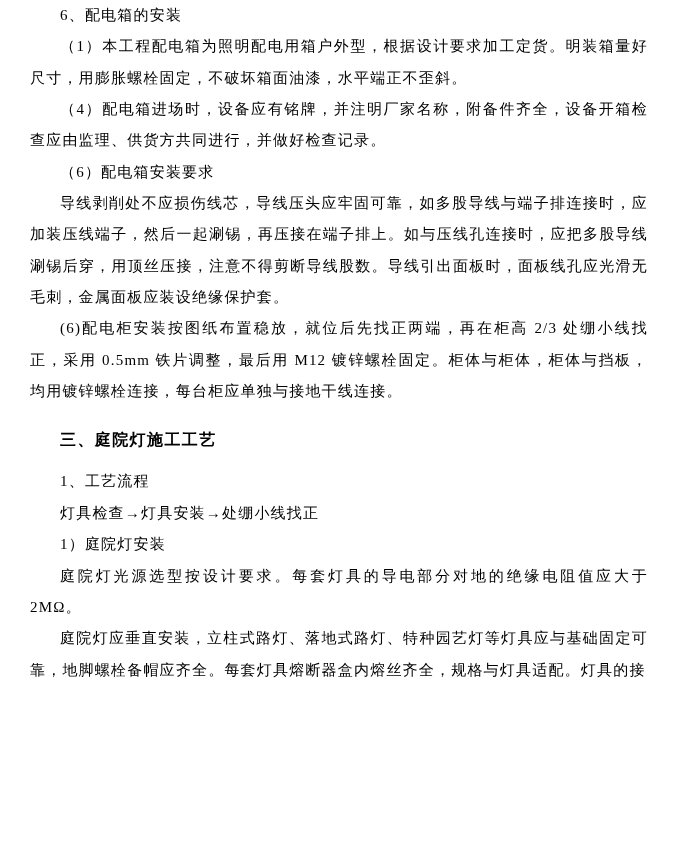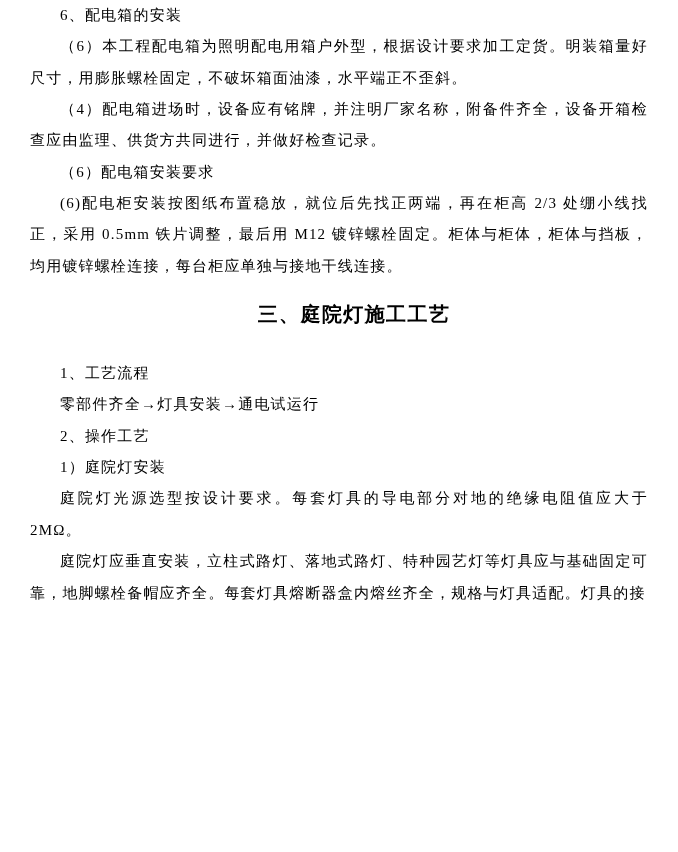--- a/index.html
+++ b/index.html
@@ -27,54 +27,54 @@
     line-height: 31.35px;
     letter-spacing: 1.2px;
     text-align: justify;
     text-indent: 30px;
     word-break: normal;
   }
   .para.lastline {
     text-align: left;
   }
   .sec-heading {
-    margin: 17px 0 28px 0;
+    margin: 17px 0 11px 0;
     line-height: 31px;
-    font-size: 20px;
+    font-size: 16px;
     font-weight: bold;
     letter-spacing: 1.4px;
     text-indent: 30px;
-    text-align: center;
+    text-align: left;
   }
 </style>
 </head>
 <body>
 
 <div class="page">
 
   <p class="para lastline">6、配电箱的安装</p>
 
-  <p class="para">（6）本工程配电箱为照明配电用箱户外型，根据设计要求加工定货。明装箱量好尺寸，用膨胀螺栓固定，不破坏箱面油漆，水平端正不歪斜。</p>
+  <p class="para">（1）本工程配电箱为照明配电用箱户外型，根据设计要求加工定货。明装箱量好尺寸，用膨胀螺栓固定，不破坏箱面油漆，水平端正不歪斜。</p>
 
   <p class="para">（4）配电箱进场时，设备应有铭牌，并注明厂家名称，附备件齐全，设备开箱检查应由监理、供货方共同进行，并做好检查记录。</p>
 
   <p class="para lastline">（6）配电箱安装要求</p>
 
 
+  <p class="para">导线剥削处不应损伤线芯，导线压头应牢固可靠，如多股导线与端子排连接时，应加装压线端子，然后一起涮锡，再压接在端子排上。如与压线孔连接时，应把多股导线涮锡后穿，用顶丝压接，注意不得剪断导线股数。导线引出面板时，面板线孔应光滑无毛刺，金属面板应装设绝缘保护套。</p>
 
 
   <p class="para">(6)配电柜安装按图纸布置稳放，就位后先找正两端，再在柜高 2/3 处绷小线找正，采用 0.5mm 铁片调整，最后用 M12 镀锌螺栓固定。柜体与柜体，柜体与挡板，均用镀锌螺栓连接，每台柜应单独与接地干线连接。</p>
 
   <p class="sec-heading">三、庭院灯施工工艺</p>
 
   <p class="para lastline">1、工艺流程</p>
 
-  <p class="para lastline">零部件齐全→灯具安装→通电试运行</p>
+  <p class="para lastline">灯具检查→灯具安装→处绷小线找正</p>
 
-  <p class="para lastline">2、操作工艺</p>
 
   <p class="para lastline">1）庭院灯安装</p>
 
   <p class="para">庭院灯光源选型按设计要求。每套灯具的导电部分对地的绝缘电阻值应大于 2MΩ。</p>
 
   <p class="para">庭院灯应垂直安装，立柱式路灯、落地式路灯、特种园艺灯等灯具应与基础固定可靠，地脚螺栓备帽应齐全。每套灯具熔断器盒内熔丝齐全，规格与灯具适配。灯具的接</p>
 
 </div>
 
 </body></html>

